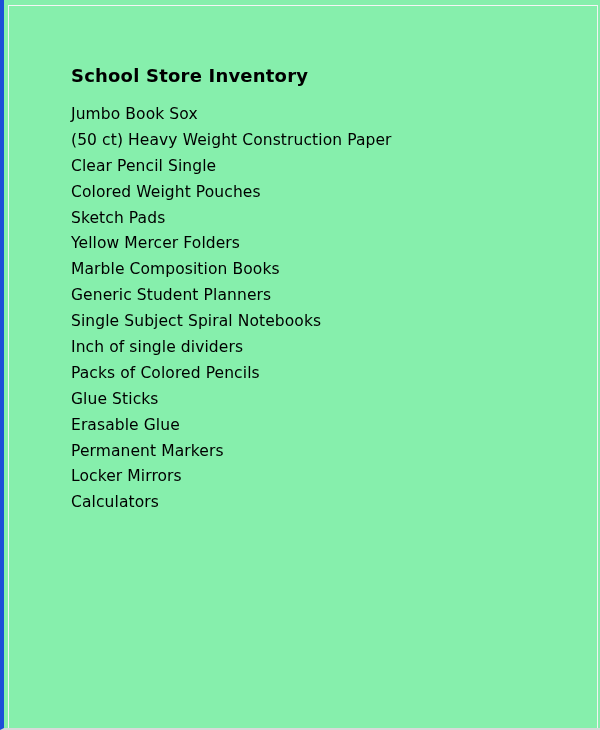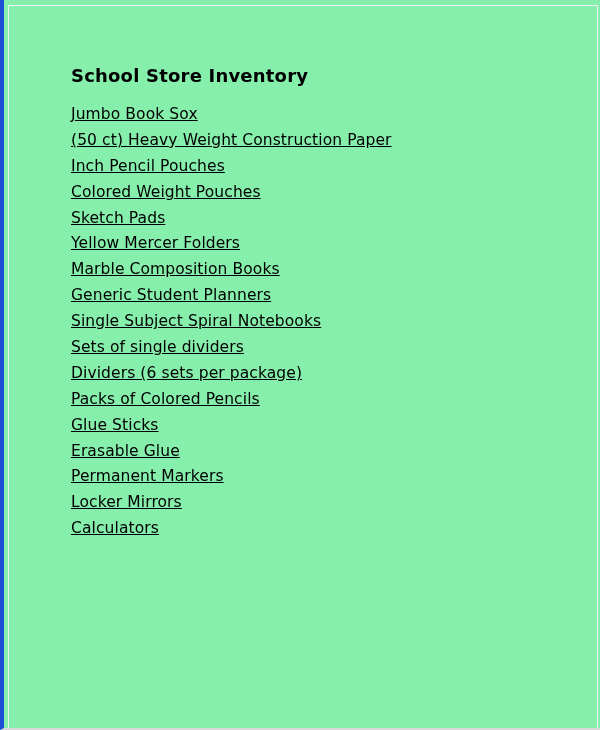--- a/index.html
+++ b/index.html
@@ -55,41 +55,39 @@
       list-style: none;
       margin: 12px 0 0 0;
       padding: 0;
     }
     .items li {
       font-size: 15.5px;
       height: 25.9px;
       line-height: 25.9px;
       white-space: nowrap;
       letter-spacing: 0.1px;
-      text-decoration: underline;
     }
   </style>
 </head>
 <body>
 
 <div class="page">
   <div class="content">
     <h1 class="title">School Store Inventory</h1>
     <ul class="items">
       <li>Jumbo Book Sox</li>
       <li>(50 ct) Heavy Weight Construction Paper</li>
-      <li>Inch Pencil Pouches</li>
+      <li>Clear Pencil Single</li>
       <li>Colored Weight Pouches</li>
       <li>Sketch Pads</li>
       <li>Yellow Mercer Folders</li>
       <li>Marble Composition Books</li>
       <li>Generic Student Planners</li>
       <li>Single Subject Spiral Notebooks</li>
-      <li>Sets of single dividers</li>
-      <li>Dividers (6 sets per package)</li>
+      <li>Inch of single dividers</li>
       <li>Packs of Colored Pencils</li>
       <li>Glue Sticks</li>
       <li>Erasable Glue</li>
       <li>Permanent Markers</li>
       <li>Locker Mirrors</li>
       <li>Calculators</li>
     </ul>
   </div>
 </div>
 

